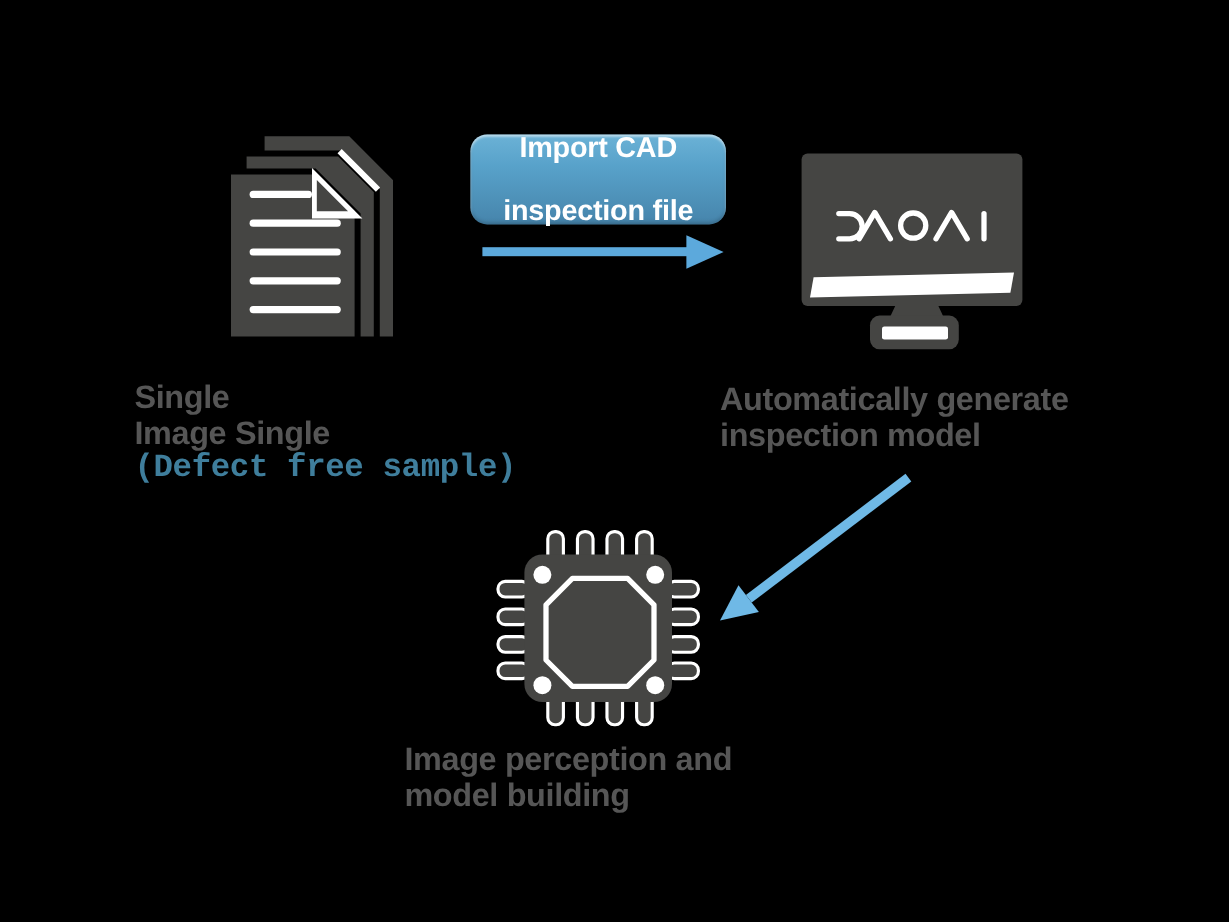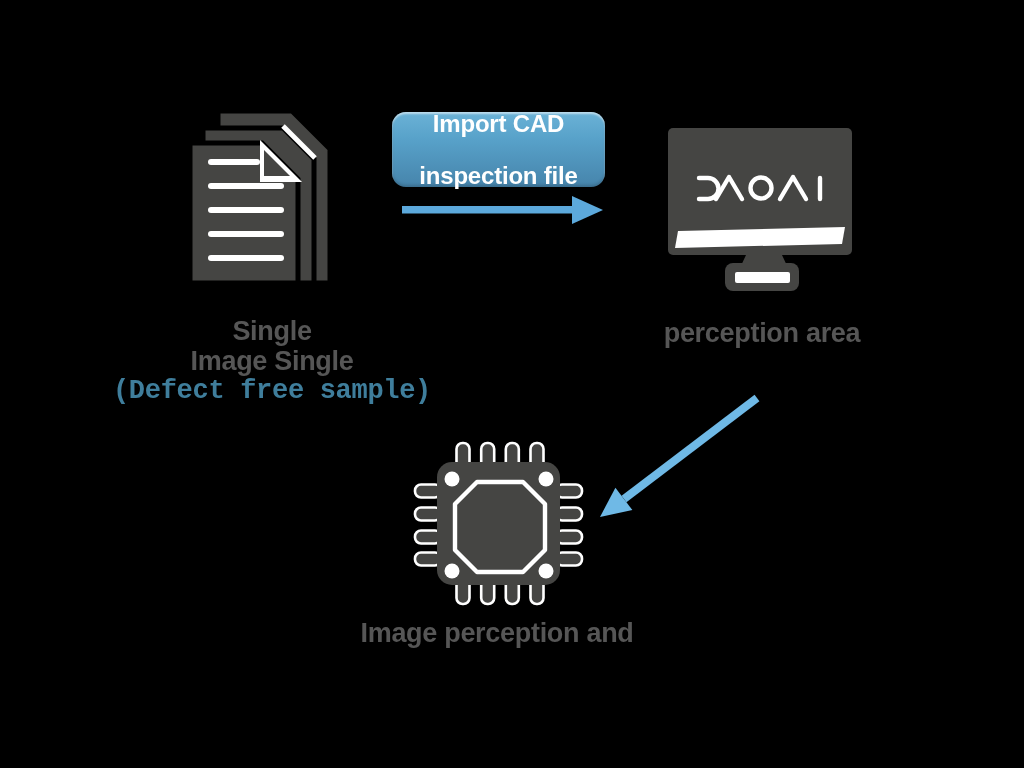--- a/index.html
+++ b/index.html
@@ -2,21 +2,21 @@
 <html><head>
 <meta charset="utf-8">
 <style>
   html,body{margin:0;padding:0;background:#000;}
   body{width:1024px;height:768px;position:relative;overflow:hidden;
        font-family:"Liberation Sans",sans-serif;}
   .canvas{position:absolute;inset:0;background:#000;}
   .abs{position:absolute;}
 
   
-  .caption{position:absolute;text-align:center;font-size:27px;line-height:30px;
+  .caption{position:absolute;font-size:27px;line-height:30px;
            font-weight:600;color:#565656;letter-spacing:-0.3px;}
   .caption .accent{color:#3F7E9C;font-weight:800;font-family:Liberation Mono, monospace;}
 
   
   .import-btn{
     position:absolute;left:392px;top:112px;width:213px;height:75px;
     border-radius:14px;
     background:linear-gradient(180deg,#6bb2d6 0%,#58a2ca 35%,#4684ab 100%);
     box-shadow:inset 0 2px 2px rgba(255,255,255,.55), inset 0 -2px 3px rgba(0,0,0,.18);
     color:#fff;font-weight:700;font-size:24px;line-height:28px;
@@ -80,21 +80,22 @@
       <path d="M66,79 L79,57 L92,79"></path>
       <circle cx="111" cy="68" r="10.5"></circle>
       <path d="M130,79 L143,57 L156,79"></path>
       <path d="M170,58 V79"></path>
     </g>
 
     <polygon points="28,111 195,107 192,124 25,128" fill="#fff"></polygon>
   </svg>
 
   <div class="caption" style="left:600px;top:318px;width:324px">
-    <div>perception area</div>
+    <div>Automatically generate</div>
+    <div>inspection model</div>
   </div>
 
   <svg class="abs" style="left:592px;top:390px" width="175" height="140" viewBox="0 0 175 140">
     <line x1="165" y1="8" x2="32" y2="109" stroke="#6FB9E6" stroke-width="8"></line>
     <polygon points="8,127 40.4,120.1 23.4,97.7" fill="#6FB9E6"></polygon>
   </svg>
 
   <svg class="abs" style="left:410px;top:437px" width="180" height="172" viewBox="0 0 180 172">
     <g fill="#454543" stroke="#fff" stroke-width="2.6">
 
@@ -123,15 +124,16 @@
       <circle cx="42" cy="42" r="7.5"></circle>
       <circle cx="136" cy="42" r="7.5"></circle>
       <circle cx="42" cy="134" r="7.5"></circle>
       <circle cx="136" cy="134" r="7.5"></circle>
     </g>
     <polygon points="67,45 113,45 135,67 135,113 113,135 67,135 45,113 45,67" fill="none" stroke="#fff" stroke-width="4.4" stroke-linejoin="round"></polygon>
   </svg>
 
   <div class="caption" style="left:337px;top:618px;width:320px">
     <div>Image perception and</div>
+    <div>model building</div>
   </div>
 
 </div>
 
 </body></html>

